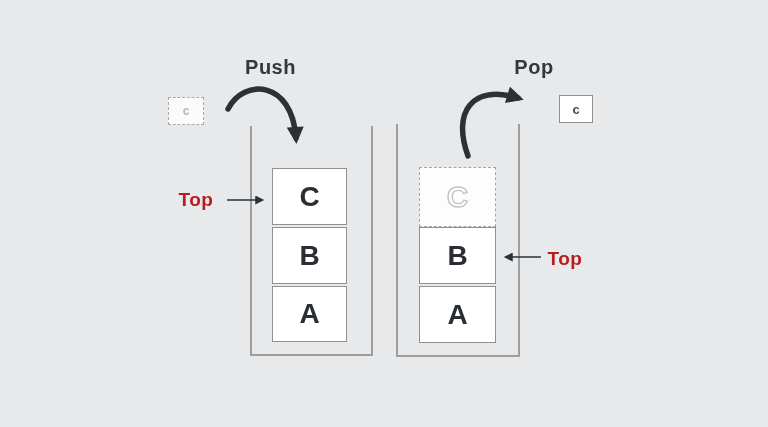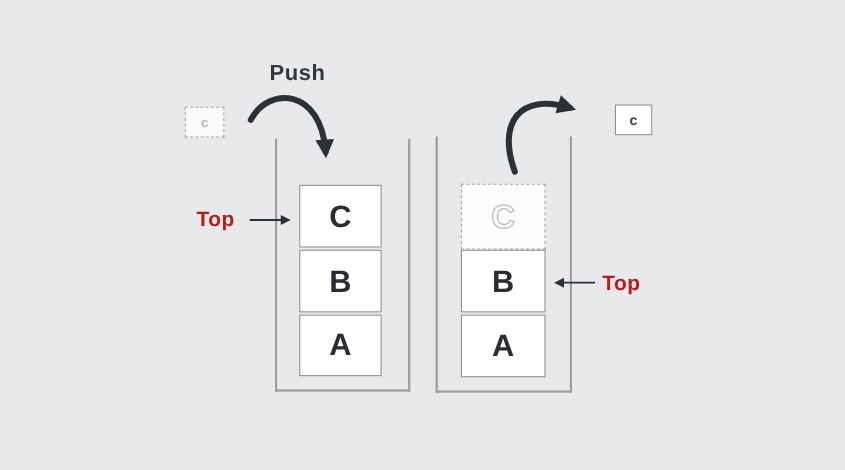--- a/index.html
+++ b/index.html
@@ -74,20 +74,21 @@
     width: 768px; height: 427px;
     pointer-events: none;
   }
 </style>
 </head>
 <body>
 
 <div id="canvas">
 
   <div class="op-label push-label">Push</div>
+  <div class="op-label pop-label">Pop</div>
 
   <div class="item-chip pending-chip">
     <span>c</span>
   </div>
   <div class="item-chip popped-chip">
     <span>c</span>
   </div>
 
   <div class="stack-container container-left"></div>
   <div class="stack-box lC">

